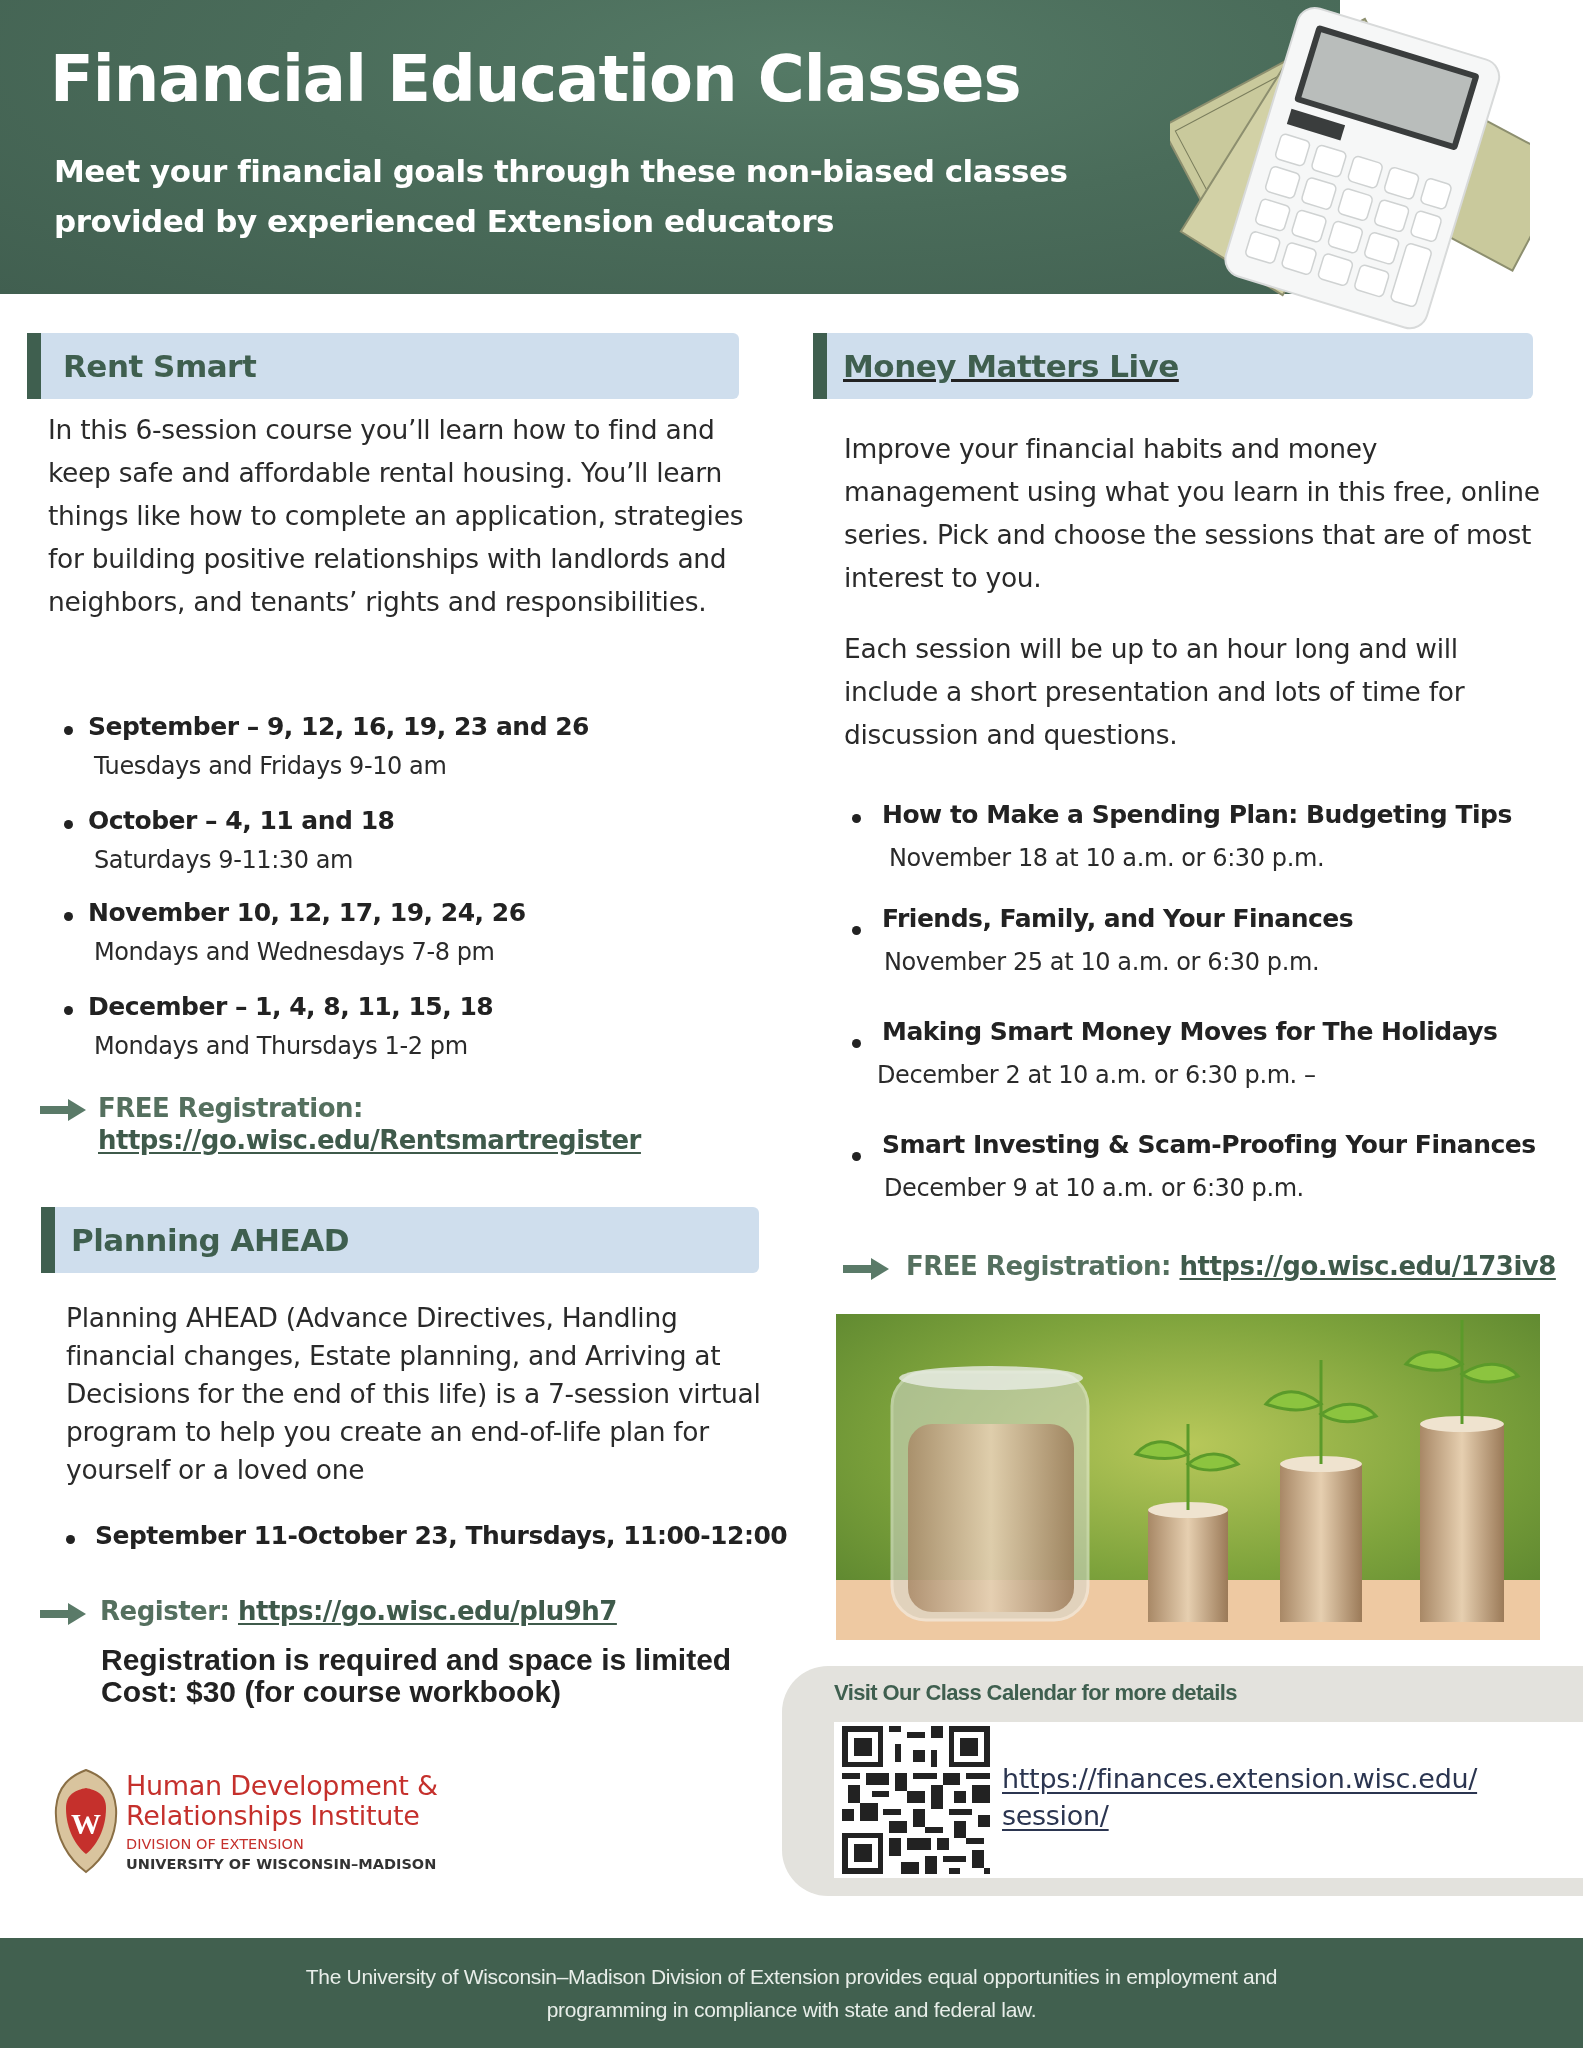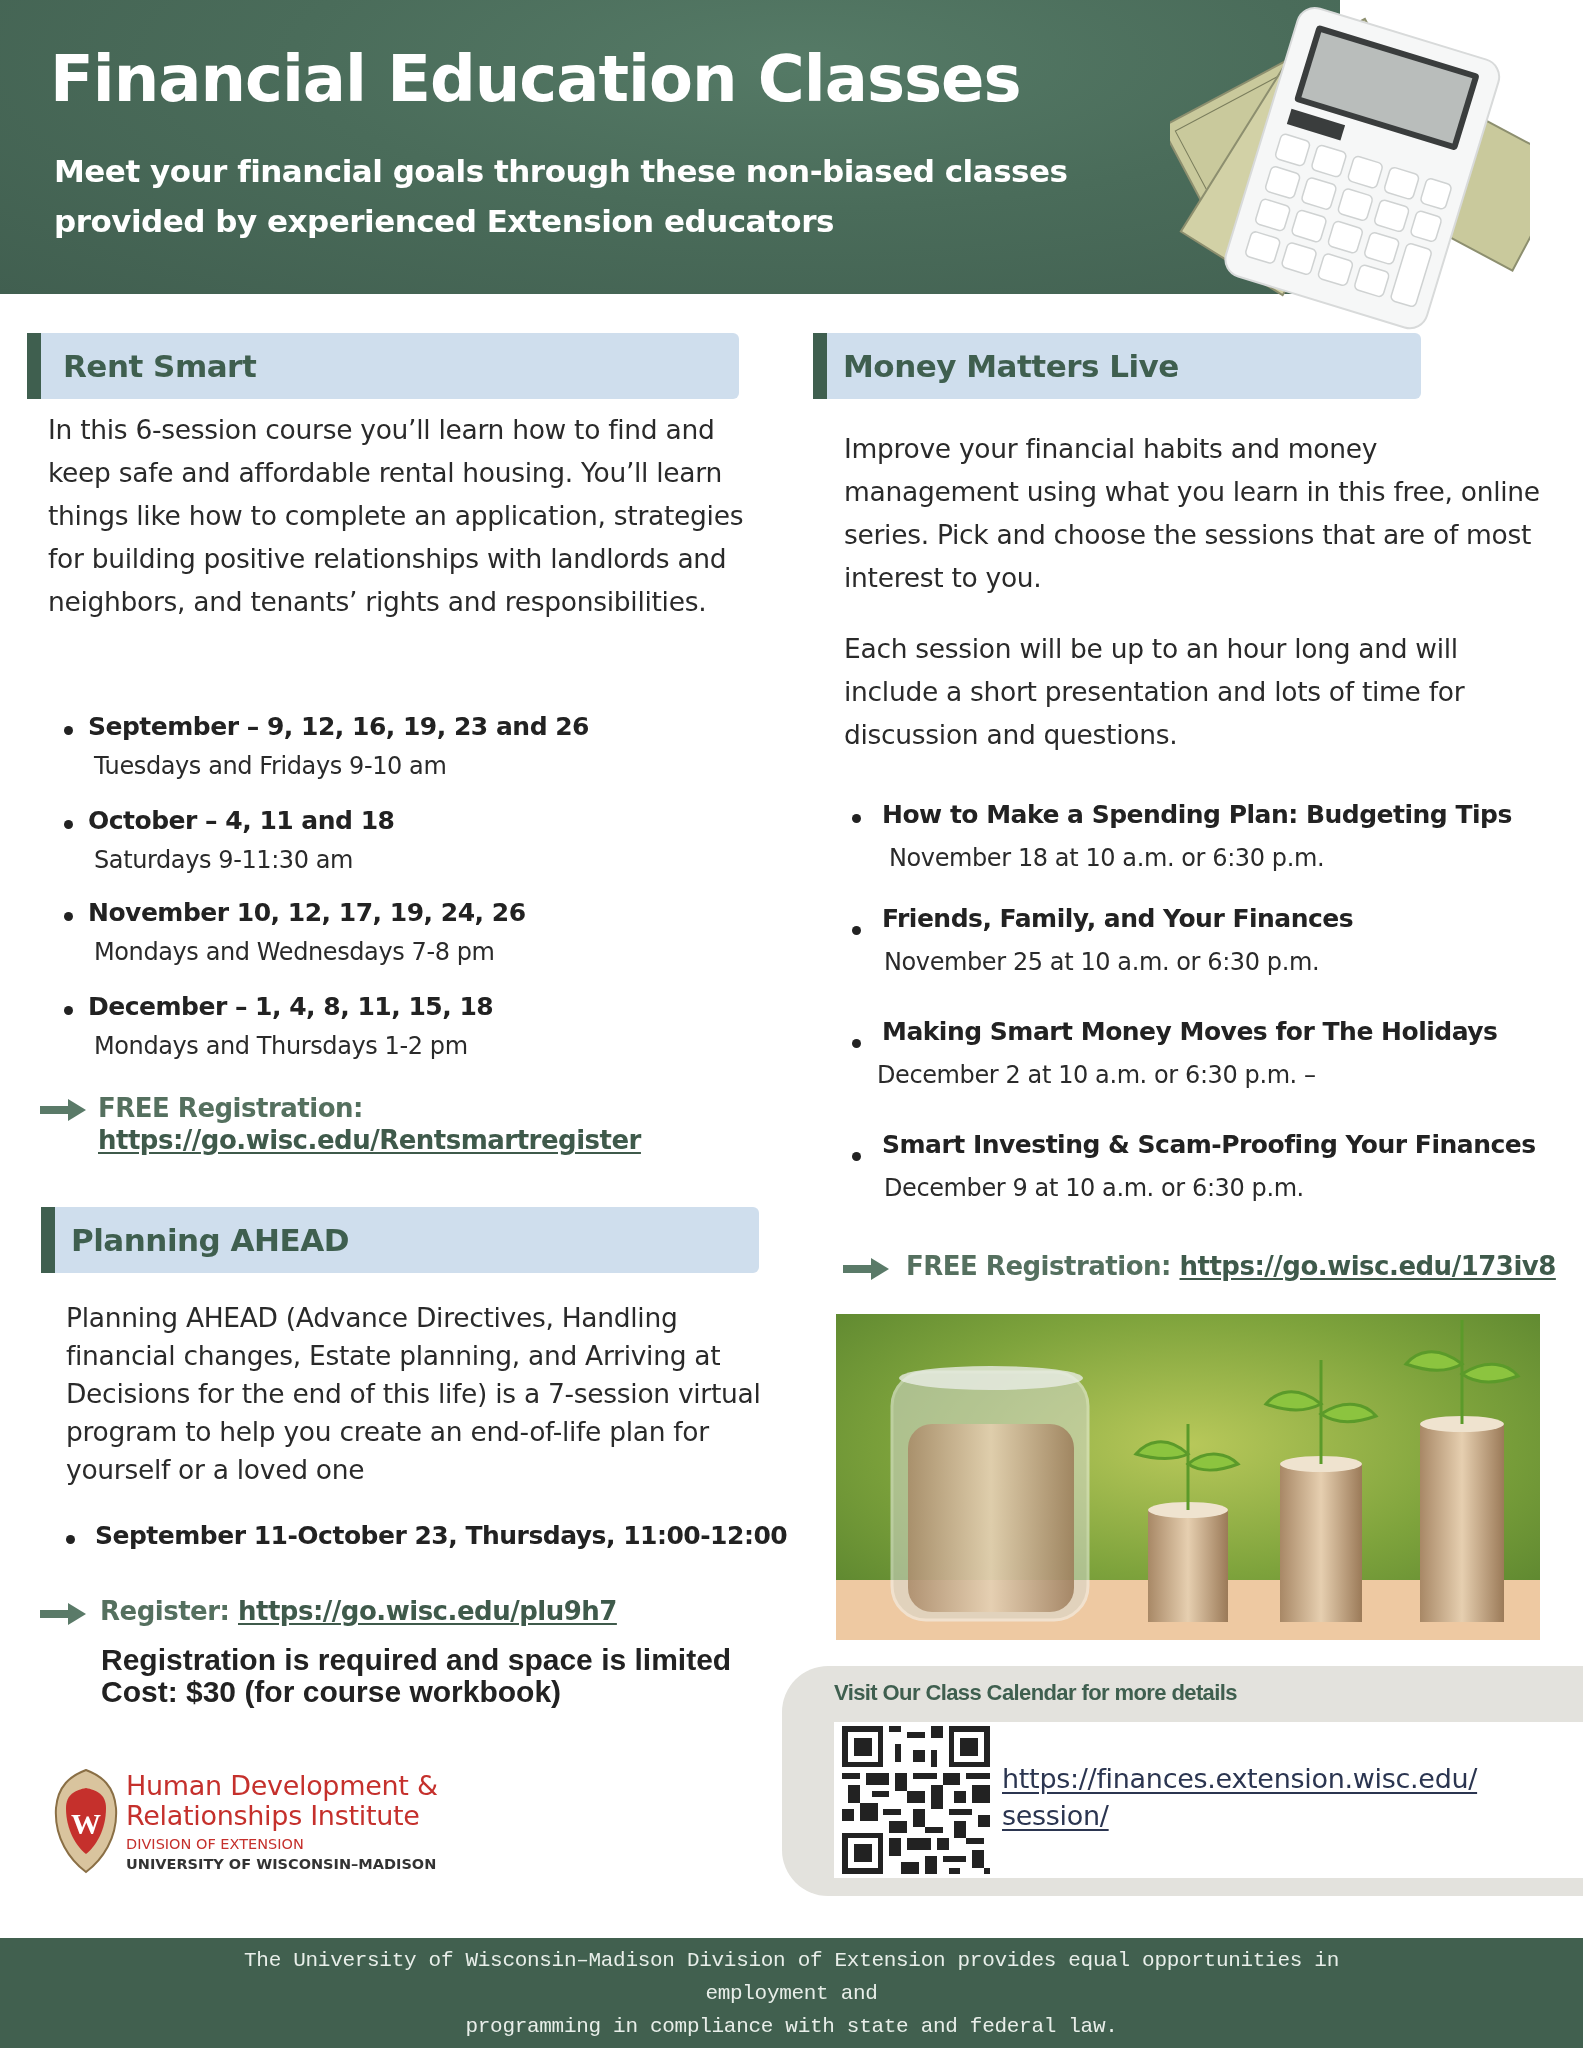--- a/index.html
+++ b/index.html
@@ -106,21 +106,21 @@
     font-size: 27px; line-height: 37px; color: #2b3550; text-decoration: underline; text-underline-offset: 4px;
     letter-spacing: -0.3px;
   }
 
   
   .footer {
     position: absolute; left: 0; top: 1938px; width: 1583px; height: 110px; background: #41604f;
     display: flex; align-items: center; justify-content: center;
   }
   .footer p {
-    font-family: Liberation Mono, monospace; font-size: 21px; line-height: 33px; color: #e8eee9;
+    font-family: Liberation Sans, sans-serif; font-size: 21px; line-height: 33px; color: #e8eee9;
     text-align: center; width: 1200px; letter-spacing: -0.3px;
   }
 </style>
 </head>
 <body>
 
 <div class="header">
   <div class="header-title">Financial Education Classes</div>
   <div class="header-sub">
     <div>Meet your financial goals through these non-biased classes</div>
@@ -235,21 +235,21 @@
     <path d="M36 2 C20 8 8 18 6 40 C4 70 20 92 36 104 C52 92 68 70 66 40 C64 18 52 8 36 2 Z" fill="#d9c49e" stroke="#8a6f45" stroke-width="2"></path>
     <path d="M36 20 C26 22 16 26 16 40 C16 62 26 78 36 86 C46 78 56 62 56 40 C56 26 46 22 36 20 Z" fill="#c5302c"></path>
     <text x="36" y="66" text-anchor="middle" font-family="Liberation Serif, serif" font-size="30" fill="#ffffff" font-weight="bold">W</text>
   </svg>
   <div class="l1">Human Development &amp;</div>
   <div class="l2">Relationships Institute</div>
   <div class="l3">DIVISION OF EXTENSION</div>
   <div class="l4">UNIVERSITY OF WISCONSIN–MADISON</div>
 </div>
 
-<div class="banner" style="left:813px; top:333px; width:608px;">
+<div class="banner" style="left:813px; top:333px; width:720px;text-decoration:underline;">
   <span style="padding-left:16px;">Money Matters Live</span>
 </div>
 <div class="body-text" style="left:844px; top:427px; width:700px;">Improve your financial habits and money management using what you learn in this free, online series. Pick and choose the sessions that are of most interest to you.</div>
 <div class="body-text" style="left:844px; top:627px; width:700px;">Each session will be up to an hour long and will include a short presentation and lots of time for discussion and questions.</div>
 
 <div class="sched" style="left:852px; top:800px;">
   <div class="sched-item" style="top:0;">
     <div class="bullet"></div>
     <div class="title" style="left:30px;">How to Make a Spending Plan: Budgeting Tips</div>
     <div class="sub" style="left:37px; top:44px;">November 18 at 10 a.m. or 6:30 p.m.</div>

